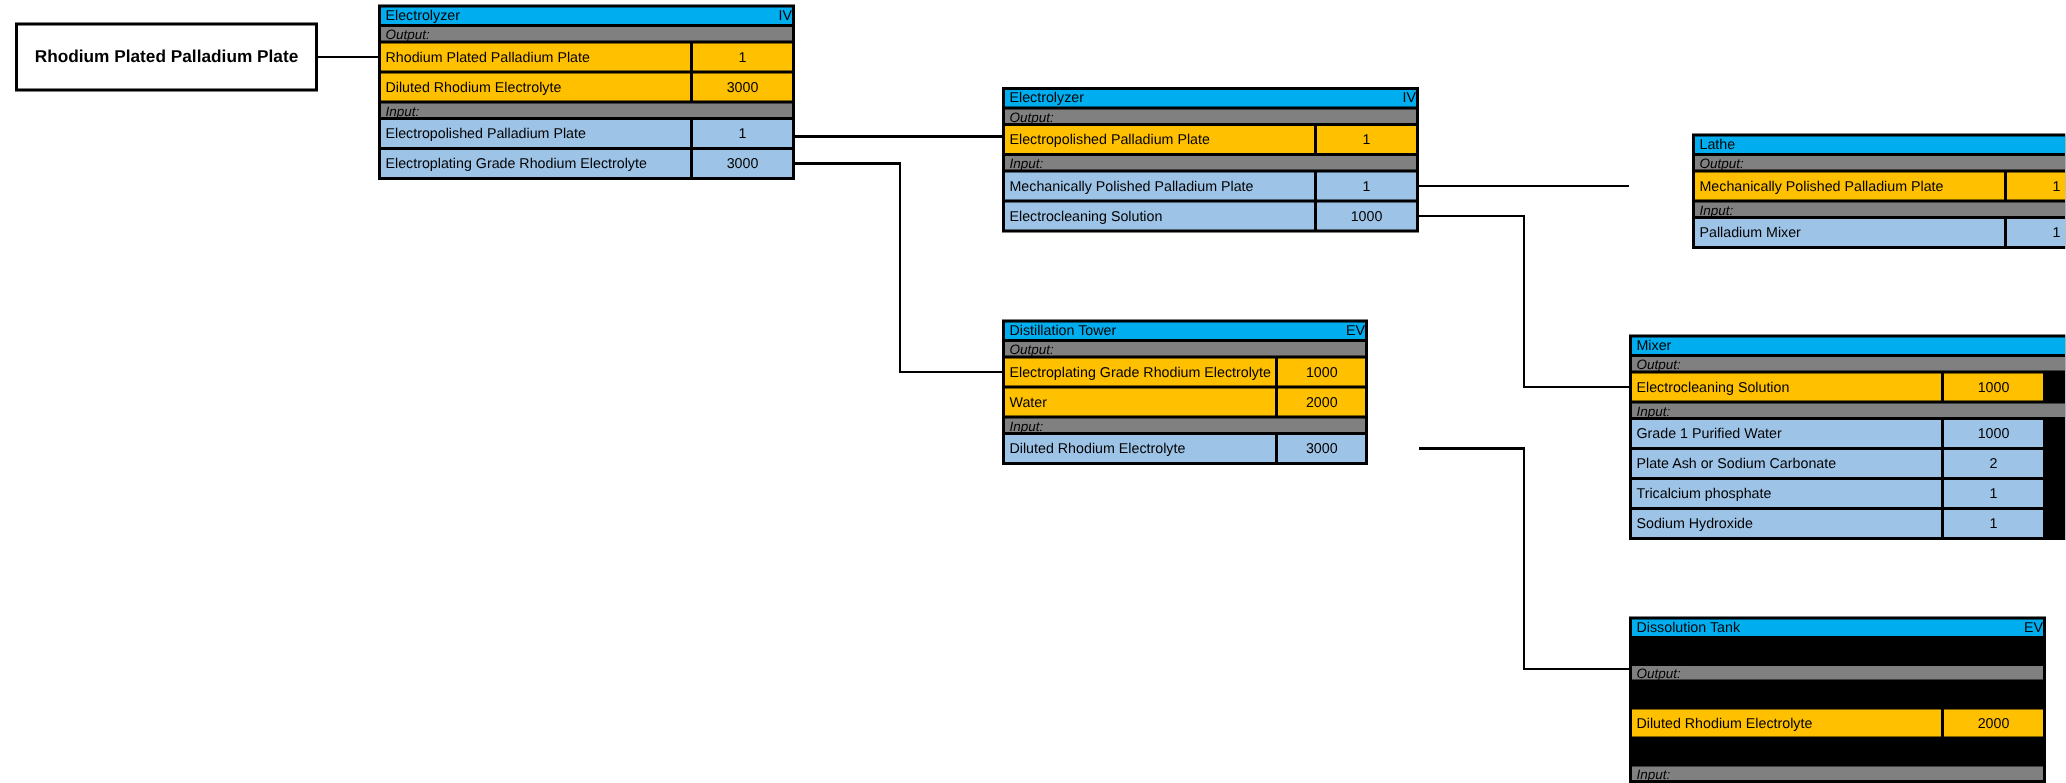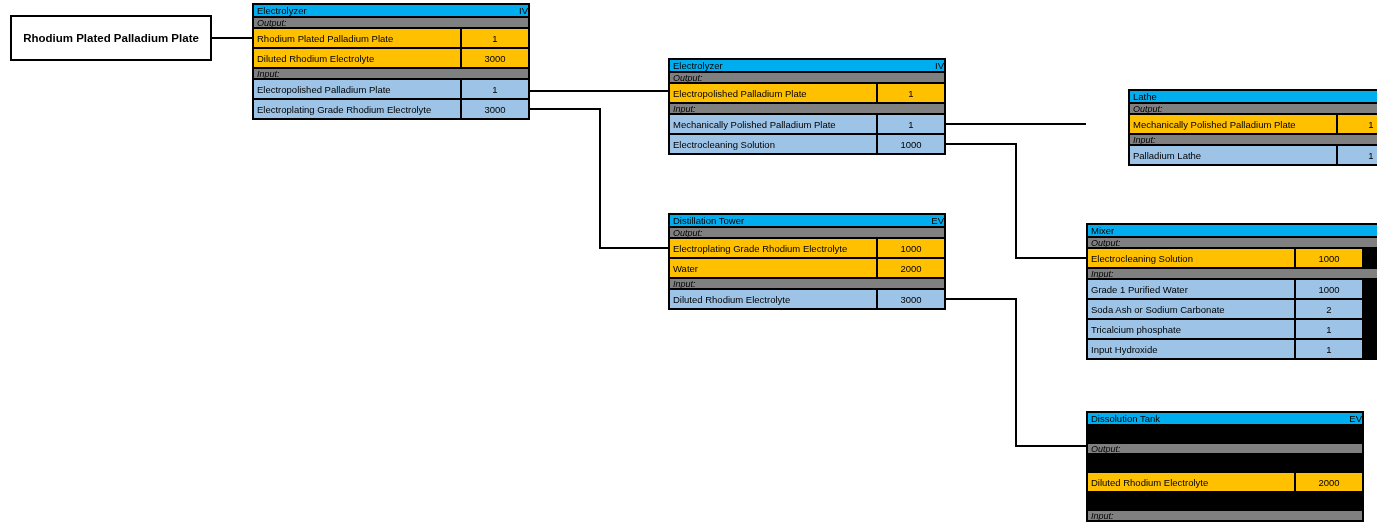--- a/index.html
+++ b/index.html
@@ -83,21 +83,21 @@
         <div class="nrow section">Input:</div>
         <div class="itemrow in">
           <div class="cell lbl">Mechanically Polished Palladium Plate</div>
           <div class="cell amt">1</div>
         </div>
         <div class="itemrow in">
           <div class="cell lbl">Electrocleaning Solution</div>
           <div class="cell amt">1000</div>
         </div>
       </div>
-      <div class="node" style="left: 668px; top: 213px; width: 278px;">
+      <div class="node" style="left: 668px; top: 213px; width: 244px;">
         <div class="nrow header">
           <div class="mname">Distillation Tower</div>
           <div class="mtier">EV</div>
         </div>
         <div class="nrow section">Output:</div>
         <div class="itemrow out">
           <div class="cell lbl">Electroplating Grade Rhodium Electrolyte</div>
           <div class="cell amt">1000</div>
         </div>
         <div class="itemrow out">
@@ -115,49 +115,49 @@
           <div class="mname">Lathe</div>
           <div class="mtier">IV</div>
         </div>
         <div class="nrow section">Output:</div>
         <div class="itemrow out">
           <div class="cell lbl">Mechanically Polished Palladium Plate</div>
           <div class="cell amt">1</div>
         </div>
         <div class="nrow section">Input:</div>
         <div class="itemrow in">
-          <div class="cell lbl">Palladium Lathe</div>
+          <div class="cell lbl">Palladium Mixer</div>
           <div class="cell amt">1</div>
         </div>
       </div>
       <div class="node" style="left: 1086px; top: 223px; width: 318px;">
         <div class="nrow header">
           <div class="mname">Mixer</div>
           <div class="mtier">LV</div>
         </div>
         <div class="nrow section">Output:</div>
         <div class="itemrow out">
           <div class="cell lbl">Electrocleaning Solution</div>
           <div class="cell amt">1000</div>
         </div>
         <div class="nrow section">Input:</div>
         <div class="itemrow in">
           <div class="cell lbl">Grade 1 Purified Water</div>
           <div class="cell amt">1000</div>
         </div>
         <div class="itemrow in">
-          <div class="cell lbl">Soda Ash or Sodium Carbonate</div>
+          <div class="cell lbl">Plate Ash or Sodium Carbonate</div>
           <div class="cell amt">2</div>
         </div>
         <div class="itemrow in">
           <div class="cell lbl">Tricalcium phosphate</div>
           <div class="cell amt">1</div>
         </div>
         <div class="itemrow in">
-          <div class="cell lbl">Input Hydroxide</div>
+          <div class="cell lbl">Sodium Hydroxide</div>
           <div class="cell amt">1</div>
         </div>
       </div>
       <div class="node" style="left: 1086px; top: 411px; width: 278px; gap: 20px;">
         <div class="nrow header">
           <div class="mname">Dissolution Tank</div>
           <div class="mtier">EV</div>
         </div>
         <div class="nrow section">Output:</div>
         <div class="itemrow out">

